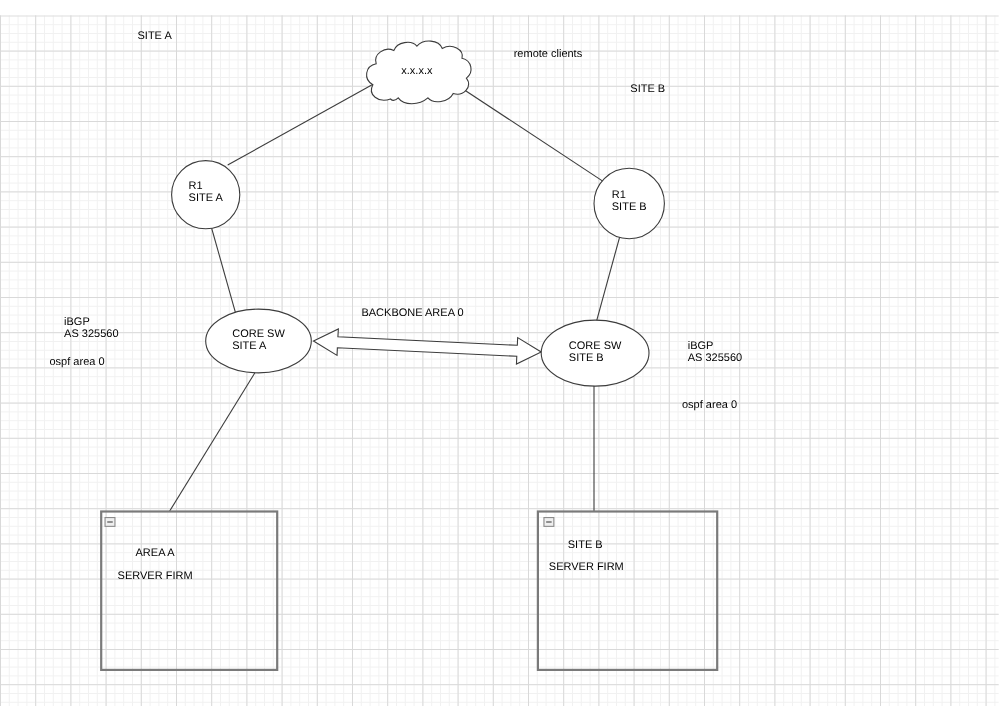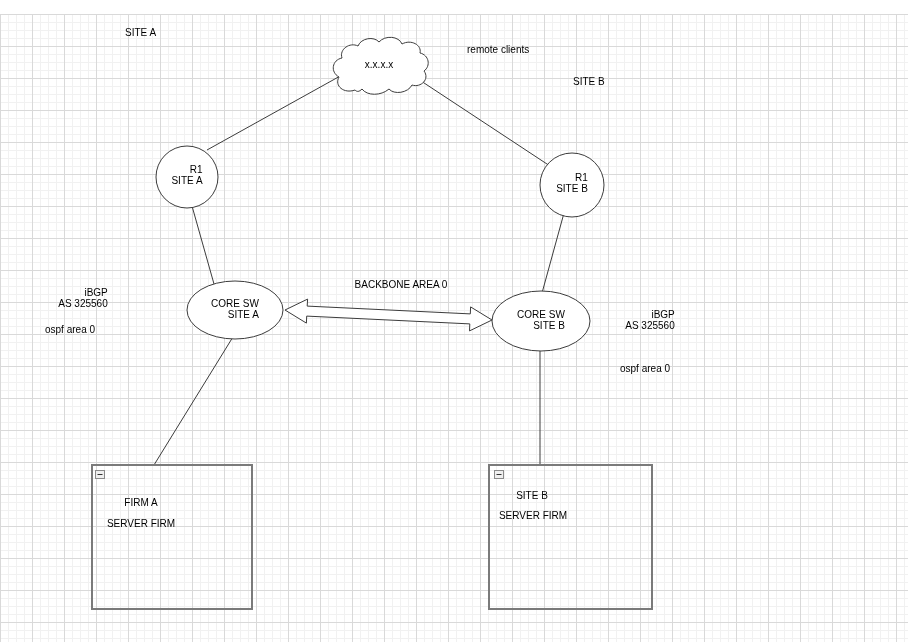--- a/index.html
+++ b/index.html
@@ -13,21 +13,21 @@
       linear-gradient(to bottom, #f1f1f1 1px, transparent 1px);
     background-size: 32px 32px, 32px 32px, 8px 8px, 8px 8px;
     font-family:"Liberation Sans", sans-serif;
     margin-top:14px;
   }
   svg.layer { position:absolute; left:0; top:0; }
   .lbl {
     position:absolute; font-size:10px; line-height:11px; color:#000;
     white-space:nowrap;
   }
-  .ctr { transform:translateX(-50%); text-align:right; }
+  .ctr { transform:translateX(-50%); text-align:left; }
   .edge { stroke:#3c3c3c; stroke-width:1; fill:none; }
   .shape { fill:#ffffff; stroke:#3c3c3c; stroke-width:1; }
   .groupbox { fill:none; stroke:#7a7a7a; stroke-width:2; }
   .collapse-rect { fill:#efefef; stroke:#8a8a8a; stroke-width:1; }
   .collapse-minus { stroke:#333333; stroke-width:1; }
 </style>
 </head>
 <body>
 
 <div class="canvas">
@@ -60,21 +60,21 @@
     </g>
     <g>
       <rect class="collapse-rect" x="494.5" y="456.5" width="9" height="8"></rect>
       <line class="collapse-minus" x1="496.5" y1="460.5" x2="501.5" y2="460.5"></line>
     </g>
   </svg>
 
   <div class="lbl" style="left:125px; top:13px;">SITE A</div>
   <div class="lbl" style="left:467px; top:30px;">remote clients</div>
   <div class="lbl" style="left:573px; top:62px;">SITE B</div>
-  <div class="lbl ctr" style="left:401px; top:265px;">BACKBONE AREA 0</div>
+  <div class="lbl ctr" style="left:375px; top:265px;">BACKBONE AREA 0</div>
 
   <div class="lbl ctr" style="left:83px; top:273px;">
     <div>iBGP</div>
     <div>AS 325560</div>
   </div>
   <div class="lbl" style="left:45px; top:310px;">ospf area 0</div>
 
   <div class="lbl ctr" style="left:650px; top:295px;">
     <div>iBGP</div>
     <div>AS 325560</div>
@@ -94,19 +94,19 @@
 
   <div class="lbl ctr" style="left:235px; top:284px;">
     <div>CORE SW</div>
     <div>SITE A</div>
   </div>
   <div class="lbl ctr" style="left:541px; top:295px;">
     <div>CORE SW</div>
     <div>SITE B</div>
   </div>
 
-  <div class="lbl ctr" style="left:141px; top:483px;">FIRM A</div>
+  <div class="lbl ctr" style="left:141px; top:483px;">AREA A</div>
   <div class="lbl ctr" style="left:141px; top:504px;">SERVER FIRM</div>
 
   <div class="lbl ctr" style="left:532px; top:476px;">SITE B</div>
   <div class="lbl ctr" style="left:533px; top:496px;">SERVER FIRM</div>
 
 </div>
 
 </body></html>

